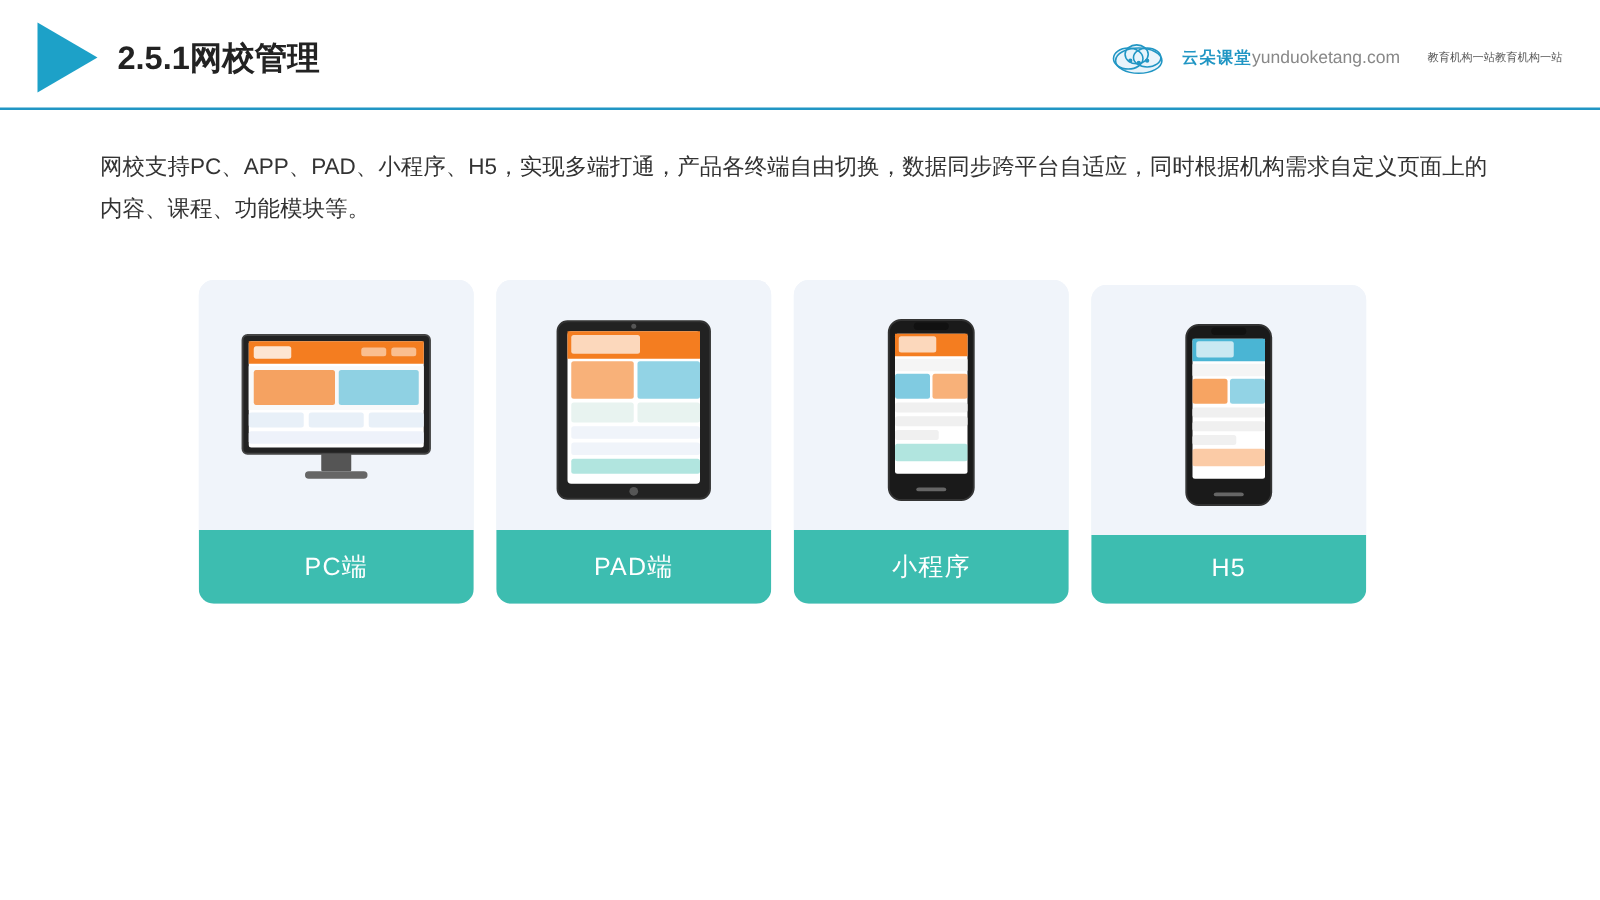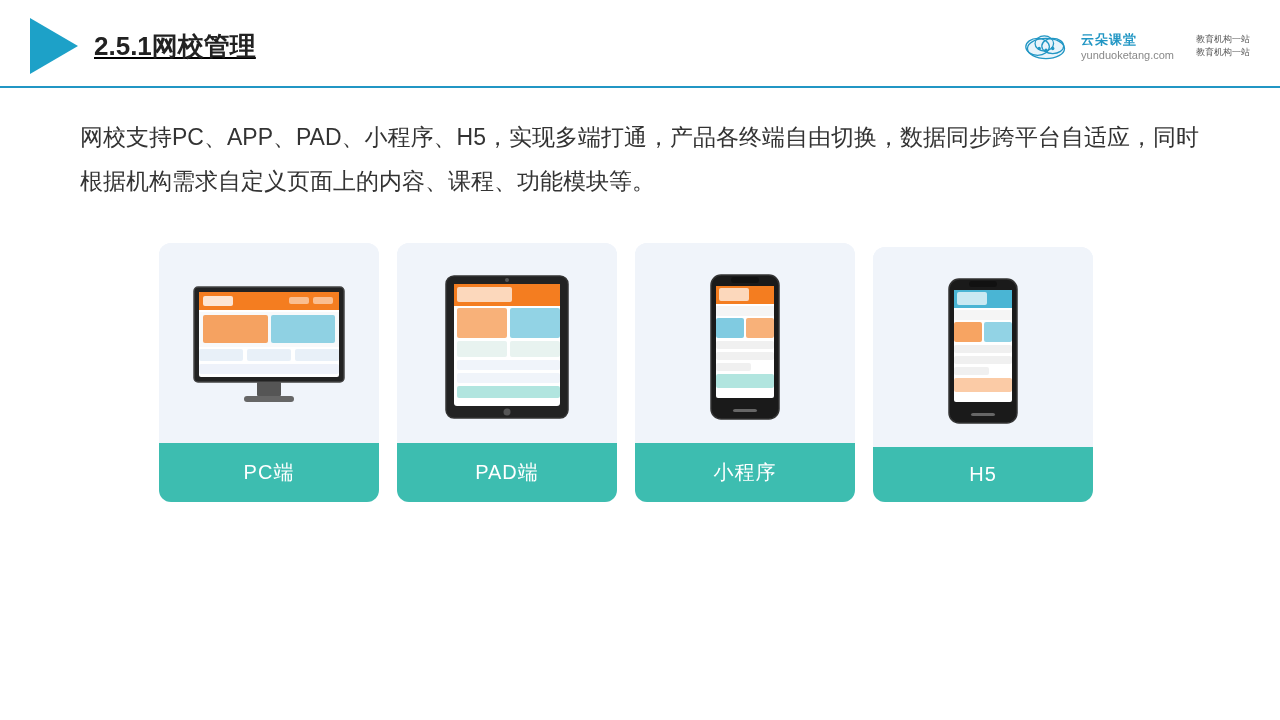--- a/index.html
+++ b/index.html
@@ -17,21 +17,20 @@
       display: flex;
       align-items: center;
       justify-content: space-between;
       padding: 18px 30px 12px 30px;
       border-bottom: 2px solid #2196c4;
     }
     .header-left {
       display: flex;
       align-items: center;
       gap: 16px;
-      text-decoration: underline;
     }
     .logo-triangle {
       width: 0;
       height: 0;
       border-top: 28px solid transparent;
       border-bottom: 28px solid transparent;
       border-left: 48px solid #1da1c8;
     }
     .page-title {
       font-size: 26px;
@@ -48,38 +47,38 @@
       height: 32px;
     }
     .brand-name {
       font-size: 13px;
       color: #2196c4;
       font-weight: bold;
       letter-spacing: 1px;
     }
     .brand-sub {
       display: flex;
-      flex-direction: column;
+      flex-direction: row;
       justify-content: center;
     }
     .brand-sub-text {
       font-size: 9px;
       color: #555;
       line-height: 1.4;
     }
     .brand-url {
-      font-size: 11px;
+      font-size: 14px;
       color: #888;
       text-align: right;
     }
 
     
     .description {
       padding: 28px 80px 0 80px;
-      font-size: 23px;
+      font-size: 18px;
       color: #333;
       line-height: 1.9;
     }
 
     
     .cards-container {
       display: flex;
       gap: 18px;
       padding: 30px 88px 0 60px;
       justify-content: center;

